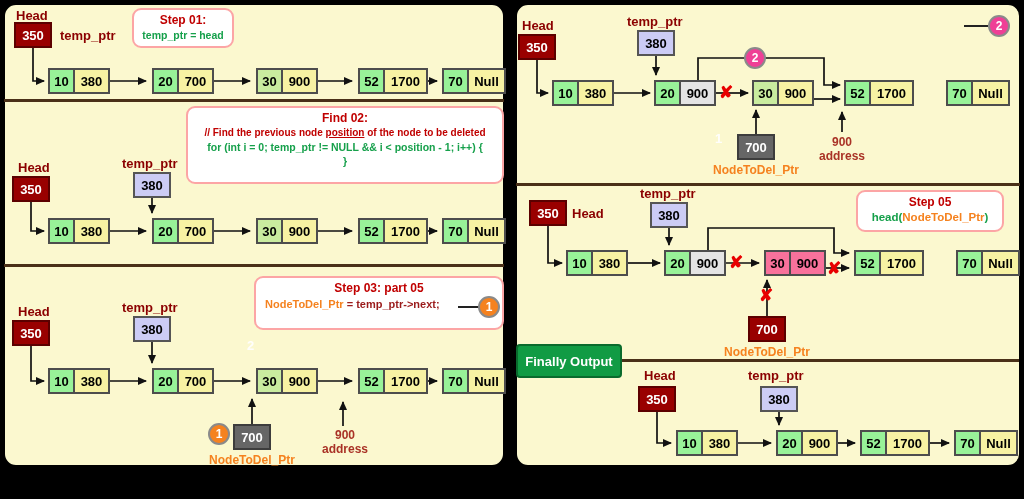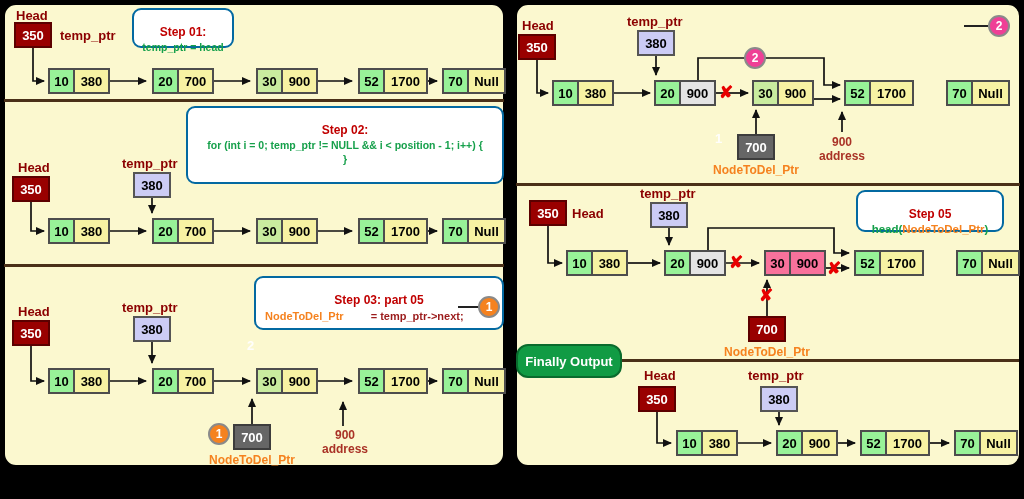--- a/index.html
+++ b/index.html
@@ -17,38 +17,38 @@
   .cell.gray{background:#e4e4e4;}
   .cell.pinkc{background:#f8719b;}
   .addrbox{position:absolute;width:38px;height:26px;display:flex;align-items:center;justify-content:center;
            font-weight:bold;font-size:13px;z-index:2;box-sizing:border-box;}
   .b-darkred{background:#990000;color:#fff;border:2px solid #5c0000;}
   .b-lav{background:#ccccf5;color:#000;border:2px solid #555;}
   .b-gray{background:#666;color:#fff;border:2px solid #3d3d3d;}
   .lbl{position:absolute;font-weight:bold;font-size:13px;color:#8b0000;z-index:2;white-space:nowrap;}
   .lbl-orange{position:absolute;font-weight:bold;font-size:12px;color:#f5821f;z-index:2;text-align:center;white-space:nowrap;}
   .addr-note{position:absolute;font-weight:bold;font-size:12px;line-height:14px;color:#a93226;z-index:2;text-align:center;}
-  .stepbox{position:absolute;background:#fff;border:2px solid #0369a1;border-radius:9px;z-index:2;box-sizing:border-box;padding:15px 4px;}
+  .stepbox{position:absolute;background:#fff;border:2px solid #fca5a5;border-radius:9px;z-index:2;box-sizing:border-box;padding:3px 4px;}
   .step-title{color:#c00000;font-size:12px;font-weight:bold;text-align:center;line-height:15px;white-space:pre;}
   .codeline{color:#16a04b;font-size:10.5px;font-weight:bold;text-align:center;line-height:14px;white-space:pre;}
   .redline{color:#c00000;font-size:10px;font-weight:bold;text-align:center;line-height:14px;white-space:pre;}
   .redline span{white-space:pre;}
   .u{text-decoration:underline;}
   .assign{font-size:11px;font-weight:bold;line-height:16px;white-space:pre;text-align:left;padding-left:5px;}
   .assign .lhs{color:#f5821f;}
-  .assign .rhs{color:#9b1b1b;margin-left:24px;}
+  .assign .rhs{color:#9b1b1b;}
   .badge{position:absolute;width:22px;height:22px;border-radius:50%;display:flex;align-items:center;justify-content:center;
          color:#fff;font-weight:bold;font-size:12px;z-index:4;box-sizing:border-box;border:2px solid #8a8a8a;}
   .badge.orange{background:#f5821f;}
   .badge.pink{background:#ef3f96;}
   .dash{position:absolute;height:2px;background:#222;z-index:2;}
   .xmark{position:absolute;color:#e80000;font-weight:bold;font-size:17px;line-height:1;z-index:4;}
   .ghost{position:absolute;color:#fff;font-weight:bold;font-size:13px;z-index:2;opacity:.95;}
   .finally{position:absolute;background:#119b44;border:2px solid #0a6b2d;color:#fff;font-weight:bold;font-size:13px;
-           display:flex;align-items:center;justify-content:center;z-index:2;border-radius:12px;box-sizing:border-box;}
+           display:flex;align-items:center;justify-content:center;z-index:2;border-radius:4px;box-sizing:border-box;}
   .title{position:absolute;left:0;top:477px;width:1024px;text-align:center;color:#a00000;
          font-weight:bold;font-size:13.5px;z-index:2;}
 </style>
 </head>
 <body>
 
 <div id="canvas">
 
   <div class="panel" style="left:2px;top:2px;width:504px;height:466px;"></div>
   <div class="panel" style="left:514px;top:2px;width:508px;height:466px;"></div>
@@ -134,21 +134,22 @@
   <div class="node" style="left:358px;top:68px;">
     <span class="cell data">52</span>
     <span class="cell ptr" style="width:44px">1700</span>
   </div>
   <div class="node" style="left:442px;top:68px;">
     <span class="cell data">70</span>
     <span class="cell ptr" style="width:38px">Null</span>
   </div>
 
   <div class="stepbox" style="left:186px;top:106px;width:318px;height:78px;">
-    <div class="step-title">Step 02:</div>
+    <div class="step-title">Find 02:</div>
+    <div class="redline"><span>// Find the previous node </span><span class="u">position</span><span> of the node to be deleted</span></div>
     <div class="codeline">for (int i = 0; temp_ptr != NULL &amp;&amp; i &lt; position - 1; i++) {</div>
     <div class="codeline">}</div>
   </div>
   <div class="lbl" style="left:18px;top:160px;">Head</div>
   <div class="addrbox b-darkred" style="left:12px;top:176px;">350</div>
   <div class="lbl" style="left:122px;top:156px;">temp_ptr</div>
   <div class="addrbox b-lav" style="left:133px;top:172px;">380</div>
   <div class="node" style="left:48px;top:218px;">
     <span class="cell data">10</span>
     <span class="cell ptr" style="width:36px">380</span>

